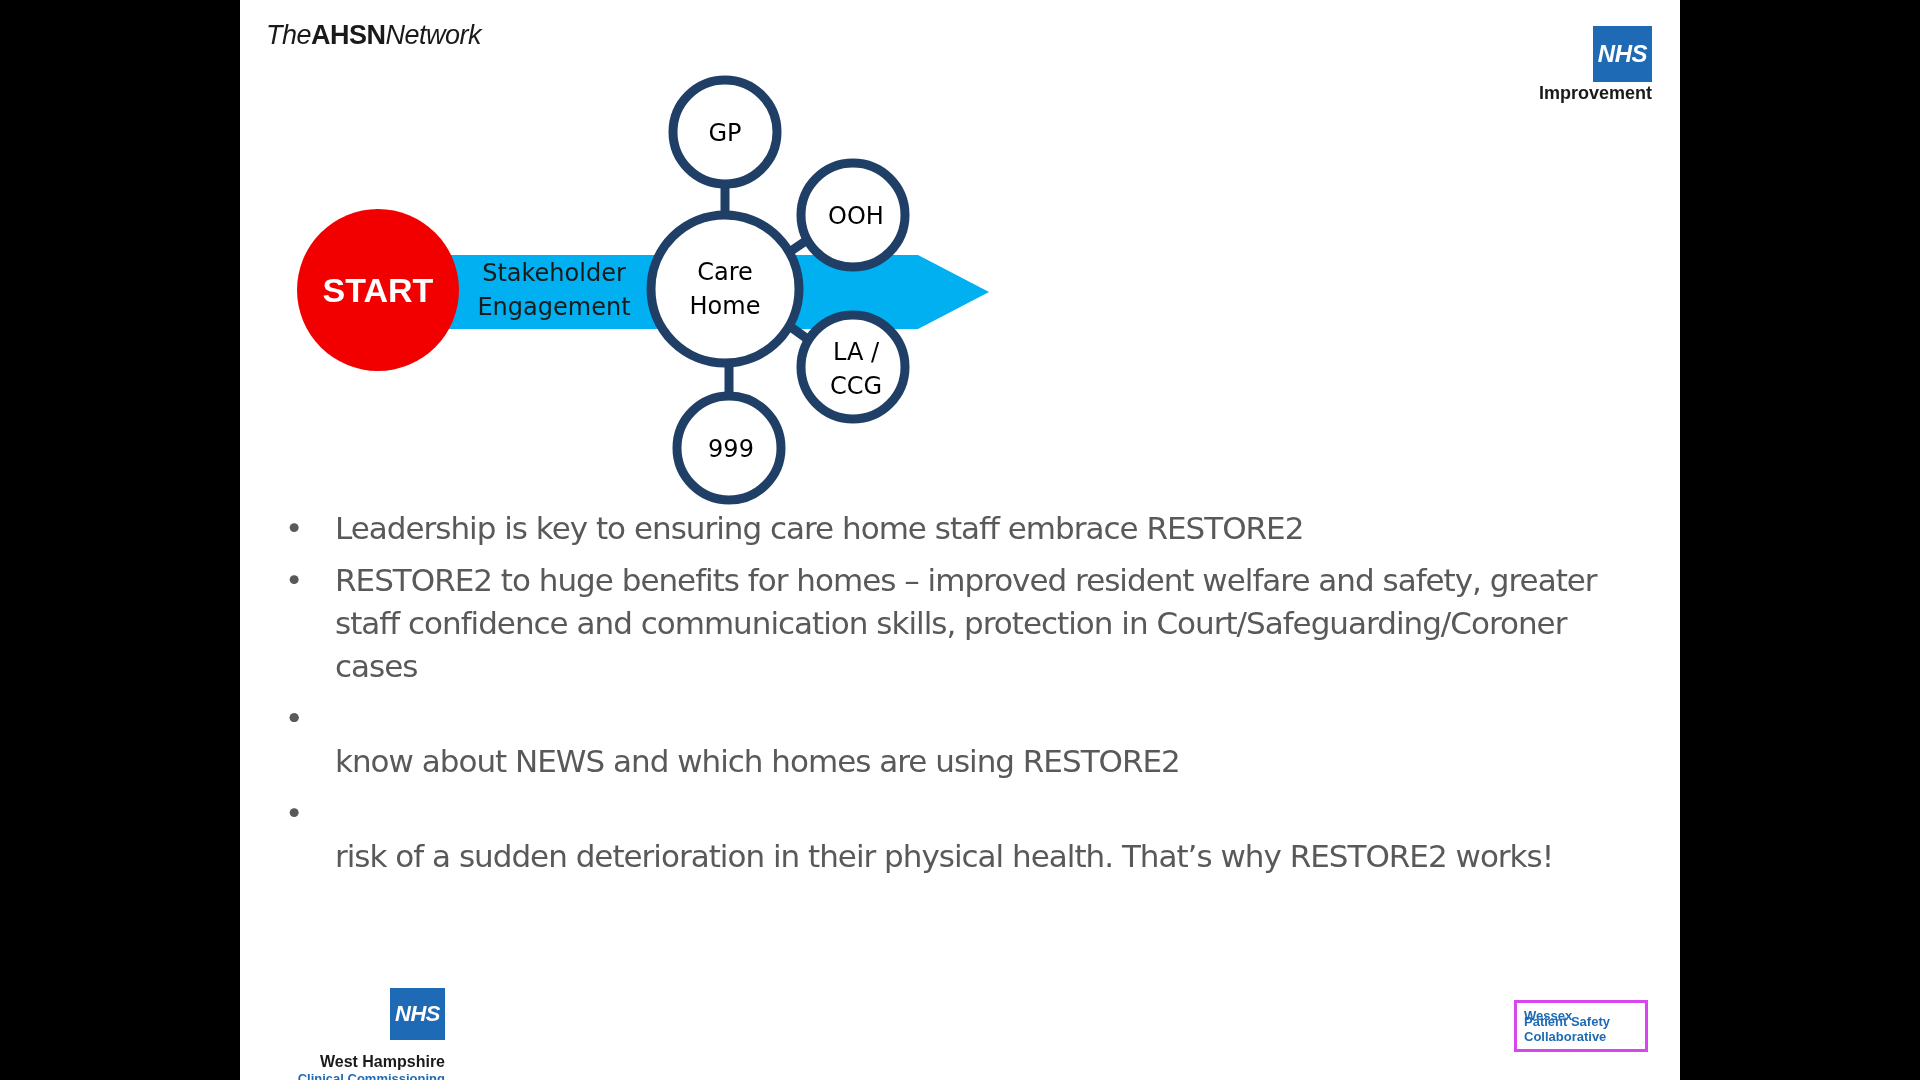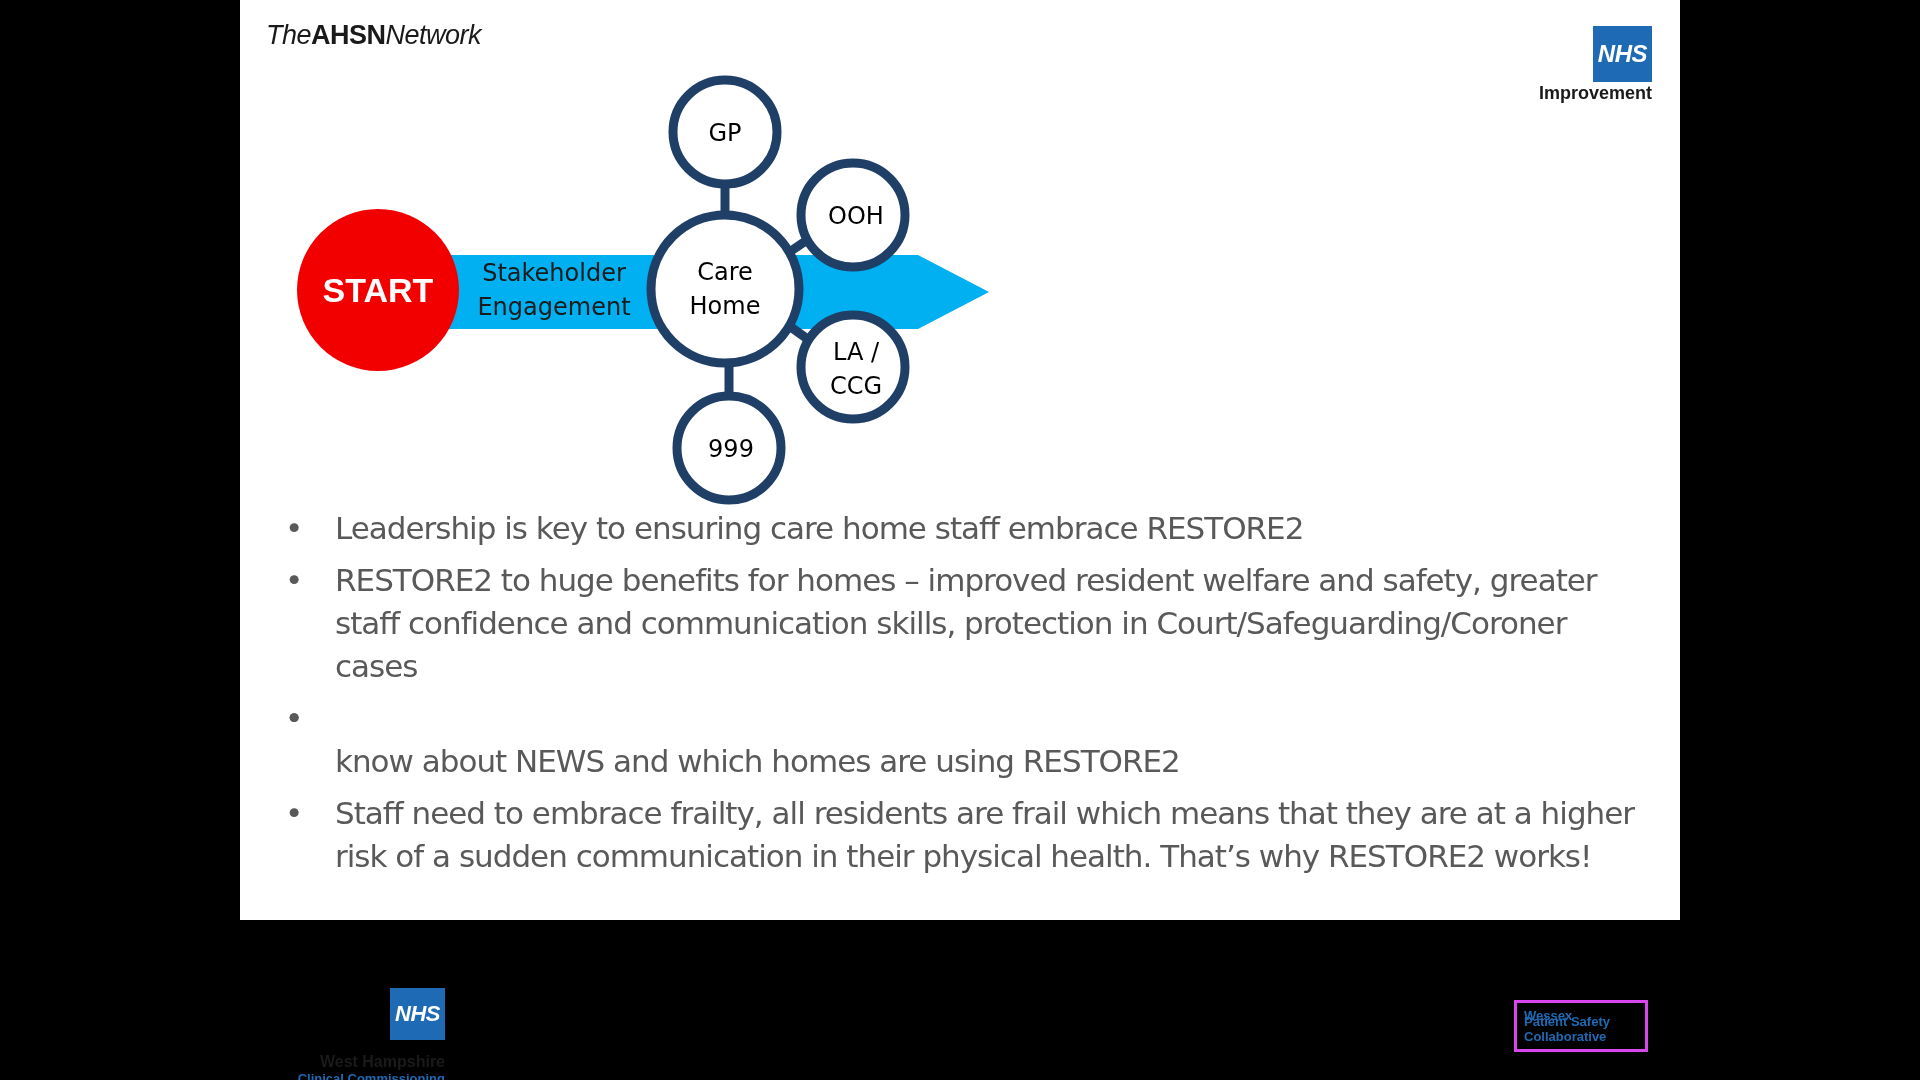--- a/index.html
+++ b/index.html
@@ -1,17 +1,17 @@
 <!DOCTYPE html>
 <html><head>
 <meta charset="utf-8">
 <style>
   html, body { margin:0; padding:0; }
   body { width:1920px; height:1080px; background:#000; position:relative; overflow:hidden; font-family:"Liberation Sans", sans-serif; }
-  .slide { position:absolute; left:240px; top:0; width:1440px; height:920px; background:#fff; }
+  .slide { position:absolute; left:240px; top:0; width:1440px; height:1080px; background:#fff; }
   .ahsn { position:absolute; left:26px; top:20px; font-size:27px; color:#1a1a1a; letter-spacing:-0.5px; font-family:"Liberation Sans", sans-serif; }
   .ahsn .it { font-style:italic; }
   .ahsn .b { font-weight:bold; }
   .nhs-impr { position:absolute; right:28px; top:26px; width:130px; text-align:right; }
   .nhs-box { display:inline-block; background:#1f6ab4; color:#fff; font-weight:bold; font-style:italic; font-size:24px; padding:14px 5px; line-height:28px; letter-spacing:-0.5px; }
   .nhs-sub { font-weight:bold; font-size:18px; color:#1a1a1a; margin-top:1px; }
   svg.diagram { position:absolute; left:0; top:0; }
   .bullets { position:absolute; left:45px; top:507px; width:1380px; margin:0; padding:0; list-style:none; color:#595959; font-size:31px; line-height:43px; font-family:"DejaVu Sans", sans-serif; letter-spacing:-1px; }
   .bullets li { position:relative; padding-left:50px; margin-bottom:9px; }
   .bullets li .dot { position:absolute; left:0; top:0; }
@@ -85,22 +85,22 @@
     <li>
       <span class="dot">•</span>
     </li>
     <li>
       <span class="dot">•</span>
       <br>
       <span>know about NEWS and which homes are using RESTORE2</span>
     </li>
     <li>
       <span class="dot">•</span>
-      <span>Staff need to embrace frailty, all residents are frail which means that they are at a higher</span><br>
-      <span>risk of a sudden communication in their physical health. That’s why RESTORE2 works!</span>
+      <br>
+      <span>risk of a sudden deterioration in their physical health. That’s why RESTORE2 works!</span>
     </li>
   </ul>
 
   <div class="whcg">
     <div class="nhs-box">NHS</div>
     <div class="n1">West Hampshire</div>
     <div class="n2">Clinical Commissioning Group</div>
   </div>
 
   <div class="wessex">

